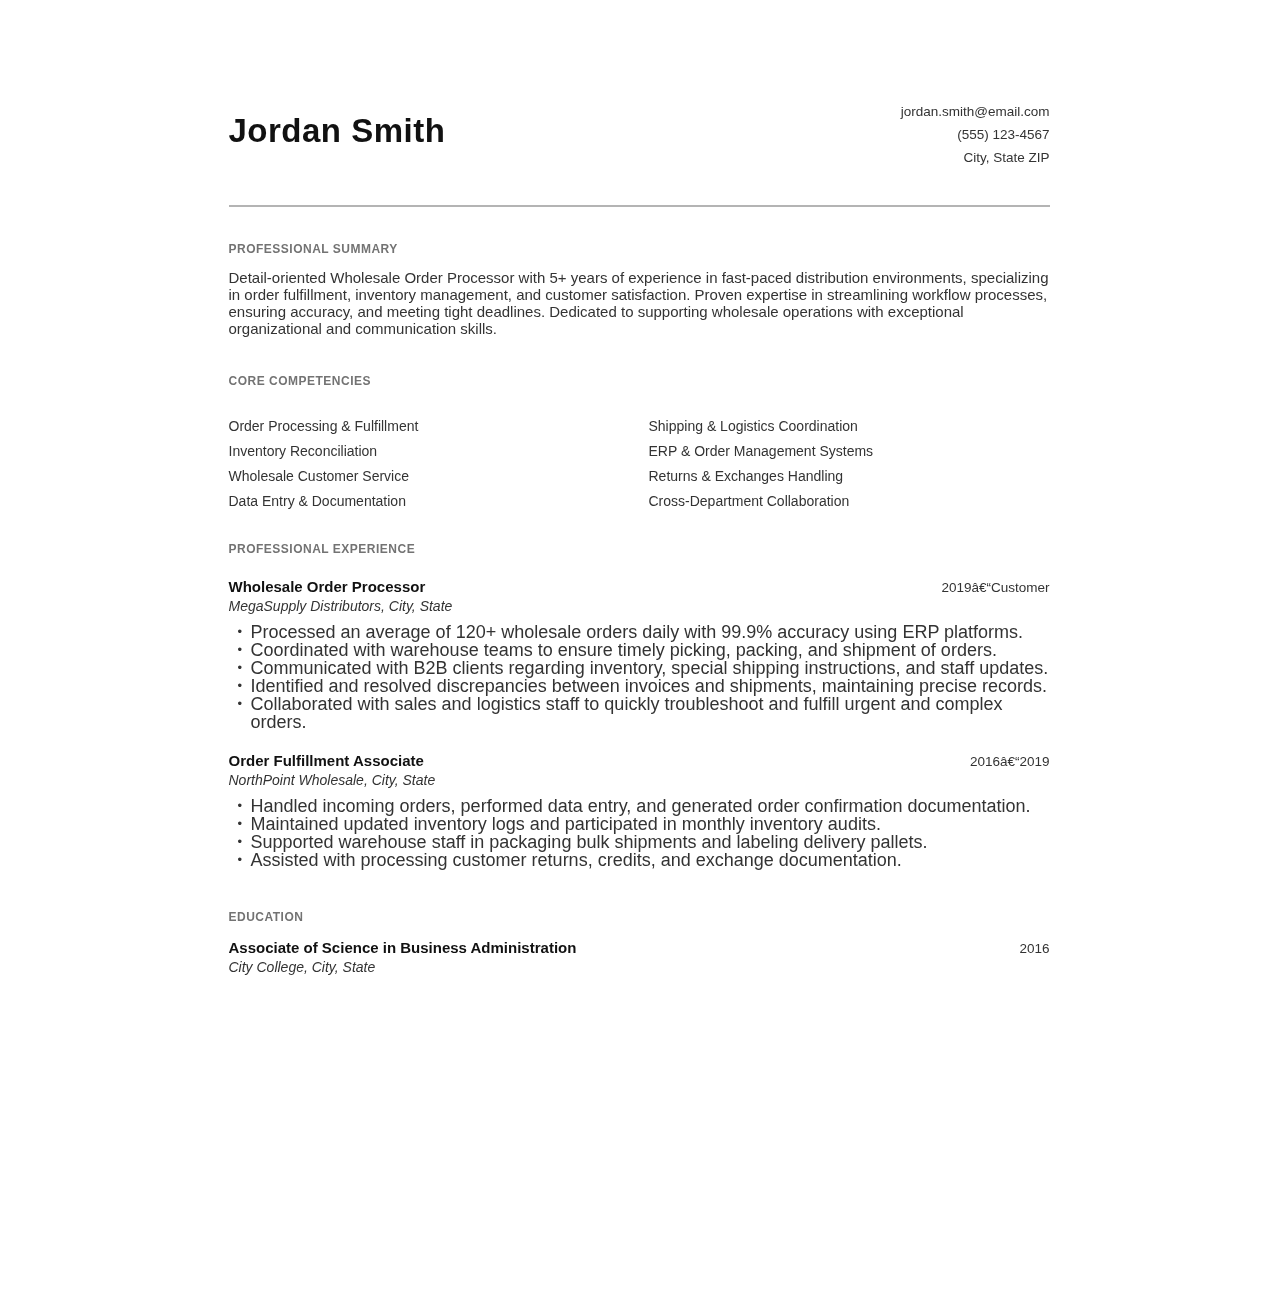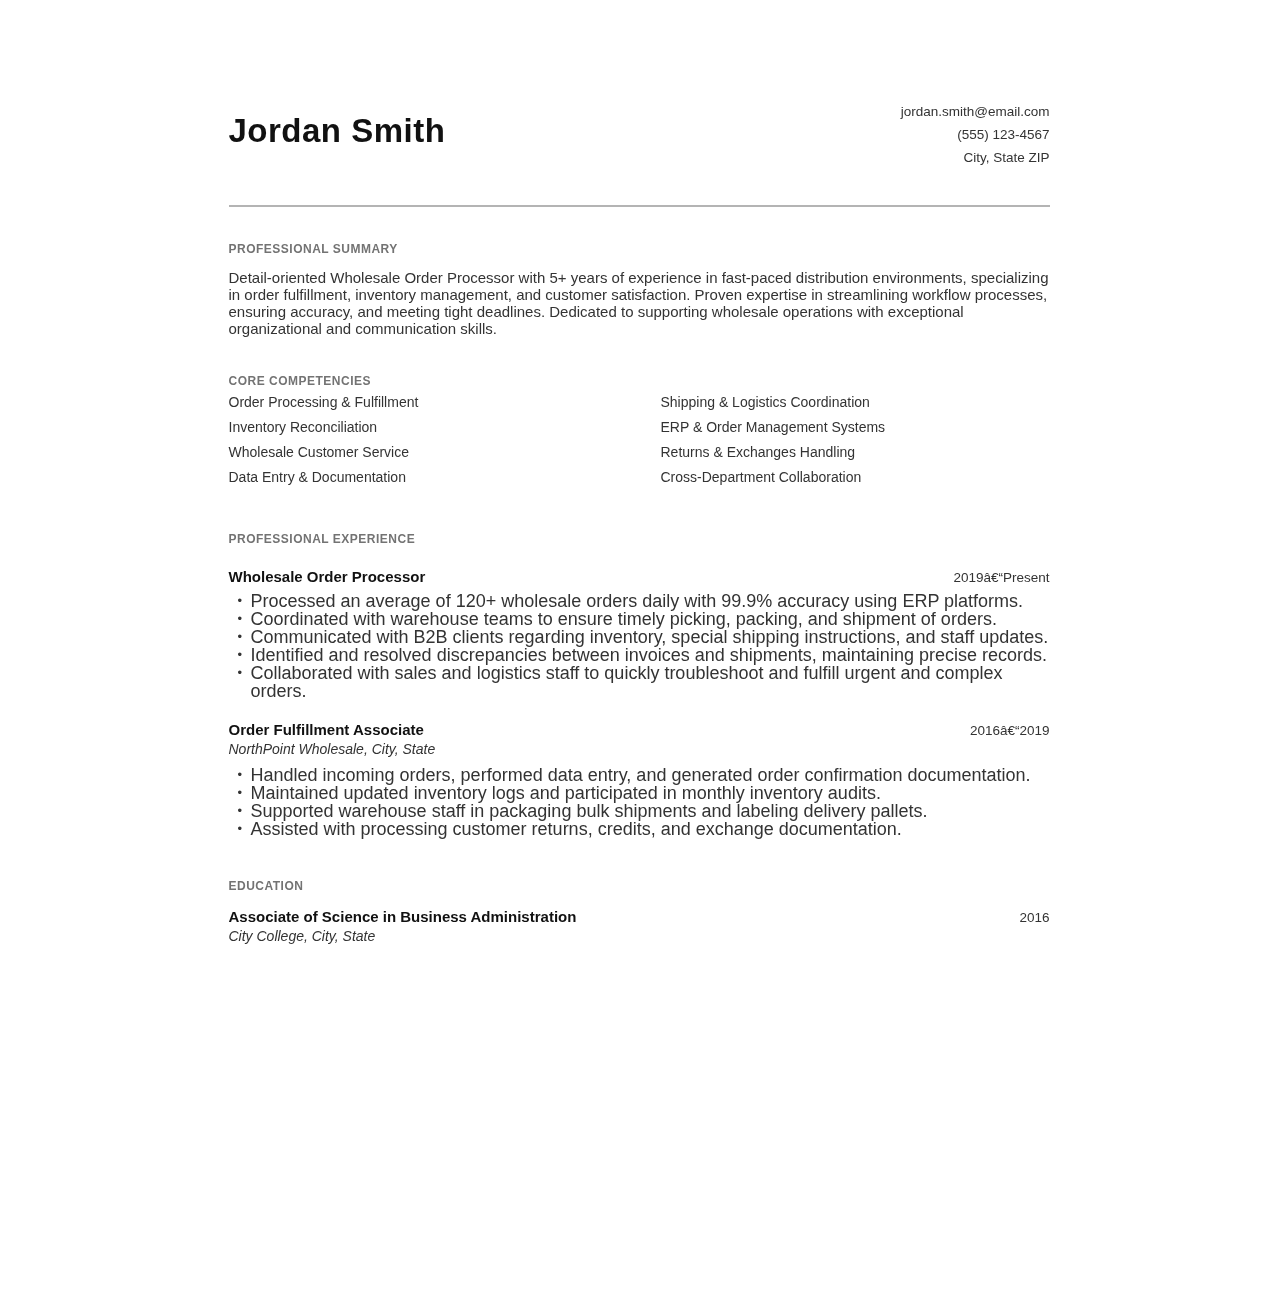--- a/index.html
+++ b/index.html
@@ -53,30 +53,29 @@
   }
   .summary-heading { margin-top: 35px; }
   .summary-text {
     margin-top: 13px;
     font-size: 15px;
     line-height: 17px;
   }
 
   .competencies-heading { margin-top: 37px; }
   .competencies-grid {
-    margin-top: 2px;
+    margin-top: 26px;
     display: grid;
     grid-template-columns: 420px auto;
     column-gap: 0;
-    gap: 12px;
   }
   .competency-col { font-size: 14px; }
   .competency-item { line-height: 25px; }
 
-  .experience-heading { margin-top: 42px; }
+  .experience-heading { margin-top: 28px; }
   .job { margin-top: 22px; }
   .job + .job { margin-top: 21px; }
   .job-header, .edu-header {
     display: flex;
     justify-content: space-between;
     align-items: baseline;
   }
   .job-title, .edu-degree {
     font-size: 15px;
     font-weight: bold;
@@ -145,22 +144,23 @@
       <div class="competency-item">Returns &amp; Exchanges Handling</div>
       <div class="competency-item">Cross-Department Collaboration</div>
     </div>
   </div>
 
   <div class="section-heading experience-heading">PROFESSIONAL EXPERIENCE</div>
 
   <div class="job">
     <div class="job-header">
       <div class="job-title">Wholesale Order Processor</div>
-      <div class="job-dates">2019â€“Present</div>
+      <div class="job-dates">2019â€“Customer</div>
     </div>
+    <div class="job-company">MegaSupply Distributors, City, State</div>
     <ul class="job-bullets">
       <li>Processed an average of 120+ wholesale orders daily with 99.9% accuracy using ERP platforms.</li>
       <li>Coordinated with warehouse teams to ensure timely picking, packing, and shipment of orders.</li>
       <li>Communicated with B2B clients regarding inventory, special shipping instructions, and staff updates.</li>
       <li>Identified and resolved discrepancies between invoices and shipments, maintaining precise records.</li>
       <li>Collaborated with sales and logistics staff to quickly troubleshoot and fulfill urgent and complex orders.</li>
     </ul>
   </div>
 
   <div class="job">

